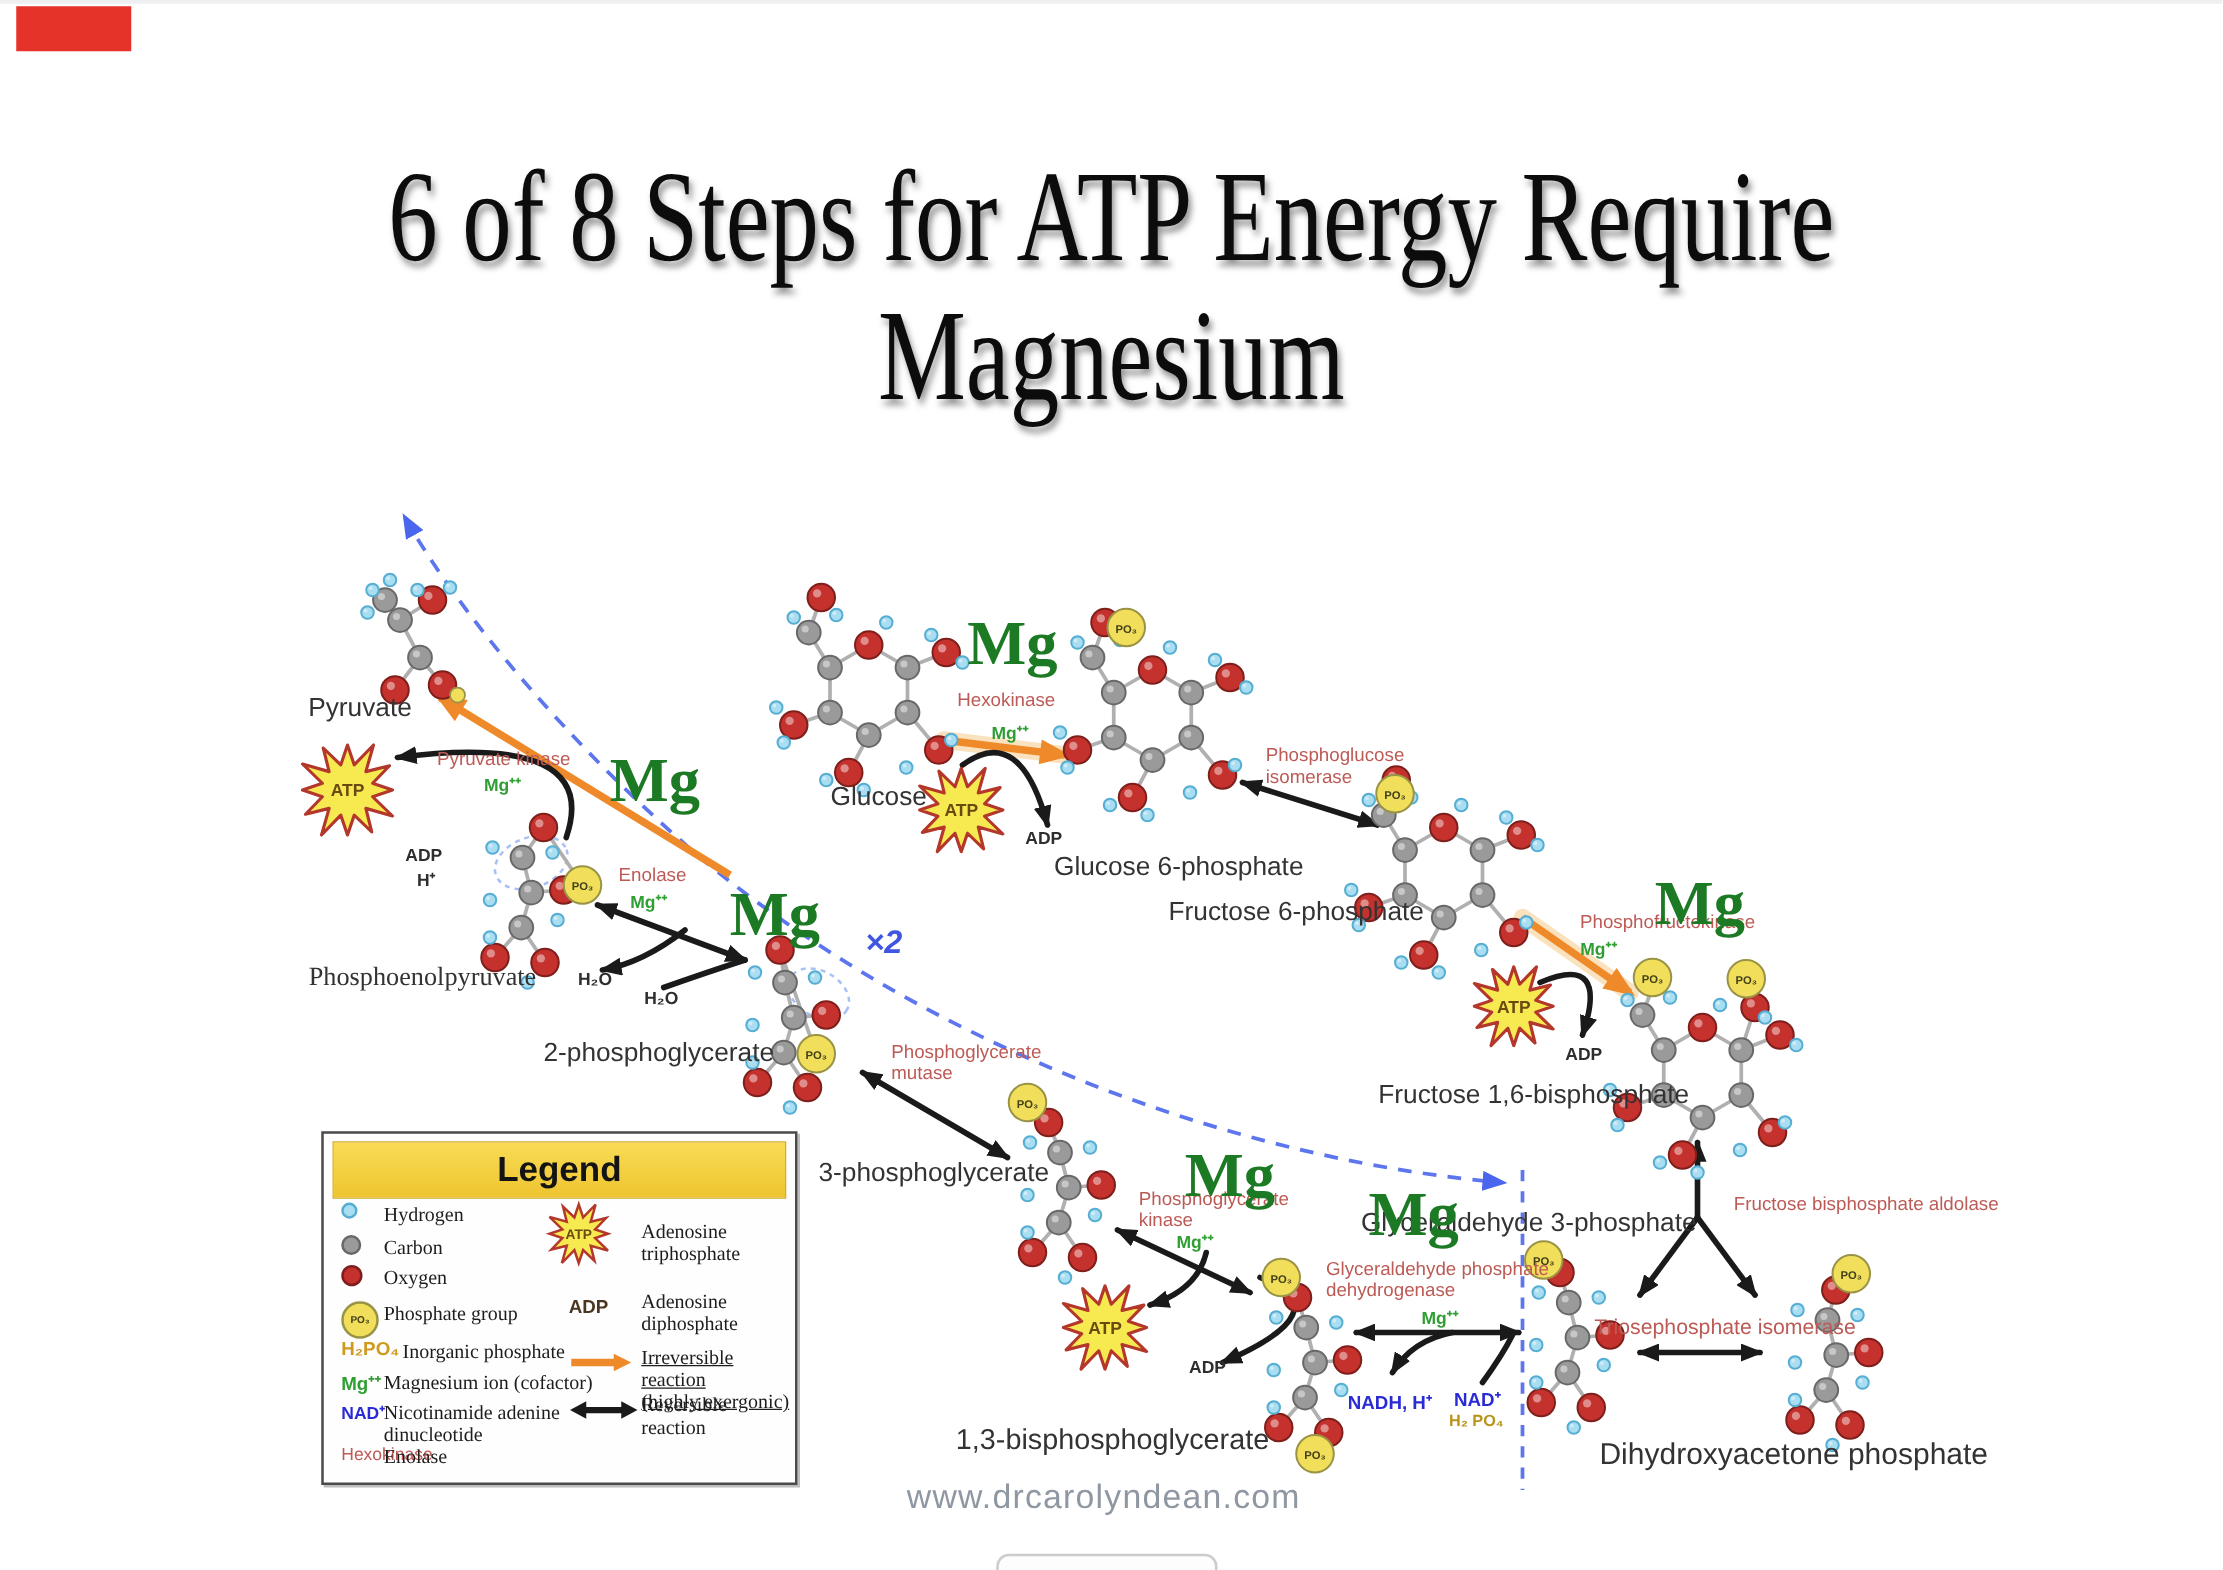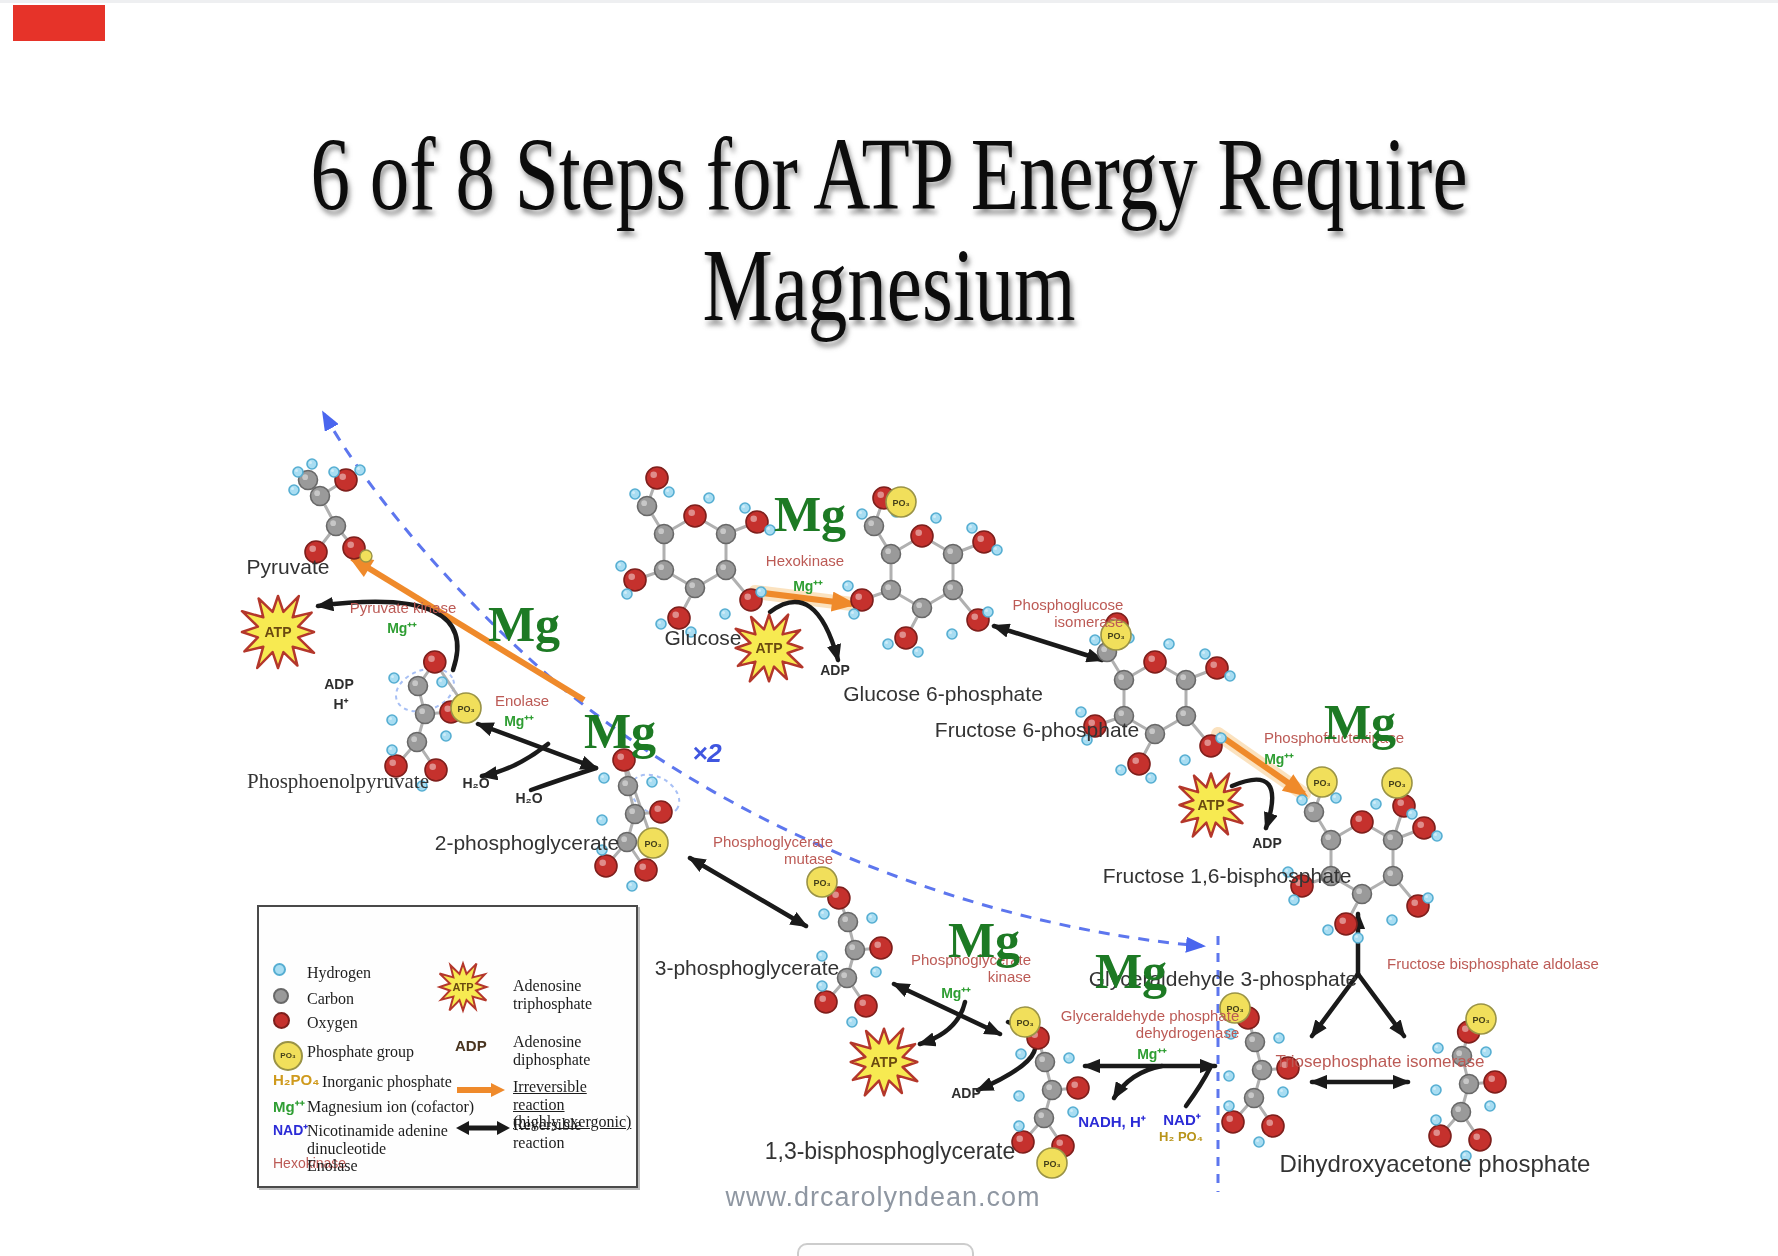--- a/index.html
+++ b/index.html
@@ -5,21 +5,21 @@
   html,body{margin:0;padding:0;}
   body{width:1778px;height:1256px;overflow:hidden;background:#ffffff;position:relative;
        font-family:"Liberation Sans",sans-serif;}
   .topline{position:absolute;left:0;top:0;width:1778px;height:3px;background:#eeeff1;}
   .red-marker{position:absolute;left:13px;top:5px;width:92px;height:36px;background:#e63329;}
   .title{position:absolute;left:0;top:118px;width:1778px;text-align:center;
          font-family:"Liberation Serif",serif;font-weight:400;color:#0c0c0c;
          font-size:104px;line-height:1.07;transform:scaleX(.76);transform-origin:50% 0;
          text-shadow:3px 5px 6px rgba(100,100,100,.7);}
   #labels{position:absolute;left:0;top:0;width:1778px;height:1256px;pointer-events:none;}
-  #labels div{position:absolute;white-space:pre-line;text-align:right;}
+  #labels div{position:absolute;white-space:pre-line;text-align:left;}
   .met{font-size:21px;color:#333;font-weight:400;line-height:1.05;}
   .enz{font-size:15px;color:#bc5a55;font-weight:500;line-height:1.12;}
   .mgs{font-size:14px;color:#2f9e33;font-weight:700;}
   .mgb{font-family:"Liberation Serif",serif;font-size:50px;font-weight:700;color:#1d7a24;line-height:1;}
   .sm{font-size:14px;color:#2e2e2e;font-weight:700;}
   .blu{font-size:15px;color:#2b2bd6;font-weight:700;}
   .oli{font-size:13px;color:#b8941a;font-weight:700;}
   .x2{font-size:26px;color:#4056e0;font-weight:700;font-style:italic;}
   .cc{transform:translateX(-50%);}
   #legend-box{position:absolute;left:257px;top:905px;width:377px;height:279px;
@@ -630,21 +630,21 @@
 </svg>
 
 <div id="labels">
     <div class="met cc" style="left: 288px; top: 556px;">Pyruvate</div>
     <div class="met cc" style="left: 703px; top: 627px;">Glucose</div>
     <div class="met cc" style="left: 943px; top: 662px; margin-top: 21px;">Glucose 6-phosphate</div>
     <div class="met cc" style="left: 1037px; top: 719px;">Fructose 6-phosphate</div>
     <div class="met cc" style="left: 1227px; top: 865px;">Fructose 1,6-bisphosphate</div>
     <div class="met cc" style="left: 338px; top: 770px; font-family: Liberation Serif, serif;">Phosphoenolpyruvate</div>
     <div class="met cc" style="left: 527px; top: 832px;">2-phosphoglycerate</div>
-    <div class="met cc" style="left: 747px; top: 957px;">3-phosphoglycerate</div>
+    <div class="met cc" style="left: 747px; top: 928px;">3-phosphoglycerate</div>
     <div class="met cc" style="left: 890px; top: 1139px; font-size: 23px;">1,3-bisphosphoglycerate</div>
     <div class="met cc" style="left: 1223px; top: 968px;">Glyceraldehyde 3-phosphate</div>
     <div class="met cc" style="left: 1435px; top: 1151px; font-size: 24px;">Dihydroxyacetone phosphate</div>
     <div class="enz cc" style="left: 403px; top: 600px;">Pyruvate kinase</div>
     <div class="enz cc" style="left: 522px; top: 693px;">Enolase</div>
     <div class="enz cc" style="left: 805px; top: 553px;">Hexokinase</div>
     <div class="enz cc" style="left: 1068px; top: 597px;">Phosphoglucose
 isomerase</div>
     <div class="enz cc" style="left: 1334px; top: 730px;">Phosphofructokinase</div>
     <div class="enz" style="left: 713px; top: 834px;">Phosphoglycerate
@@ -674,20 +674,21 @@
     <div class="sm cc" style="left: 966px; top: 1085px;">ADP</div>
     <div class="sm cc" style="left: 476px; top: 775px;">H₂O</div>
     <div class="sm cc" style="left: 529px; top: 790px;">H₂O</div>
     <div class="blu cc" style="left: 1112px; top: 1111px;">NADH, H⁺</div>
     <div class="blu cc" style="left: 1182px; top: 1109px;">NAD⁺</div>
     <div class="oli cc" style="left: 1181px; top: 1129px;">H₂ PO₄</div>
     <div class="x2 cc" style="left: 707px; top: 738px;">×2</div>
   </div>
 
 <div id="legend-box">
+  <div id="legend-head">Legend</div>
 <span class="licon" style="left: 14px; top: 55px;"><span class="dot" style="width: 9px; height: 9px; background: rgb(168, 221, 242); border: 2px solid rgb(86, 174, 210);"></span></span>
     <div class="lrow" style="left: 48px; top: 57px;">Hydrogen</div>
     <span class="licon" style="left: 14px; top: 81px;"><span class="dot" style="width: 12px; height: 12px; background: rgb(154, 154, 154); border: 2px solid rgb(104, 104, 104);"></span></span>
     <div class="lrow" style="left: 48px; top: 83px;">Carbon</div>
     <span class="licon" style="left: 14px; top: 105px;"><span class="dot" style="width: 13px; height: 13px; background: rgb(197, 49, 45); border: 2px solid rgb(126, 31, 28);"></span></span>
     <div class="lrow" style="left: 48px; top: 107px;">Oxygen</div>
     <span class="licon" style="left: 14px; top: 134px;"><span style="display: inline-block; width: 26px; height: 26px; border-radius: 50%; background: rgb(241, 223, 91); border: 2px solid rgb(154, 147, 70); font: 700 8px / 26px &quot;Liberation Sans&quot;, sans-serif; text-align: center; color: rgb(68, 64, 26);">PO₃</span></span>
     <div class="lrow" style="left: 48px; top: 136px;">Phosphate group</div>
     <span class="licon" style="font: 700 15px &quot;Liberation Sans&quot;, sans-serif; color: rgb(207, 154, 29); left: 14px; top: 164px;">H₂PO₄</span>
     <div class="lrow" style="left: 63px; top: 166px; text-align: right;">Inorganic phosphate</div>

